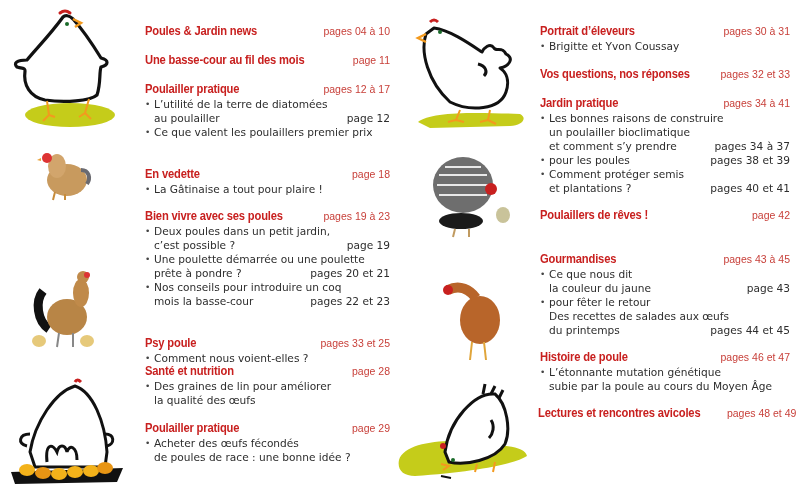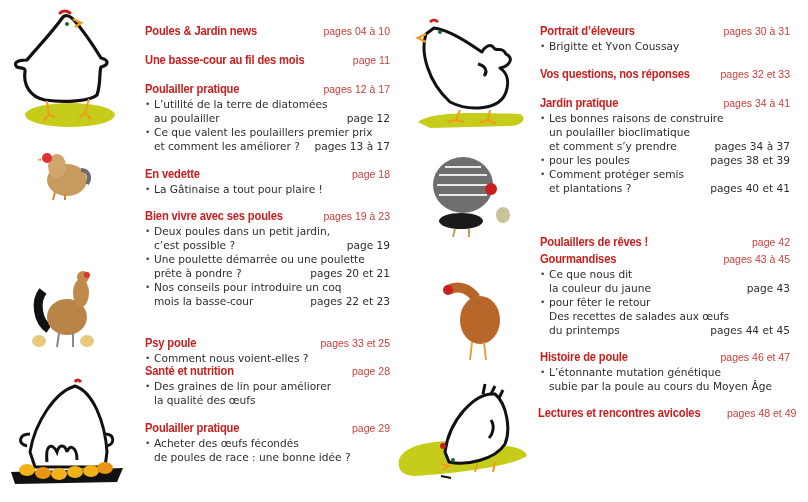--- a/index.html
+++ b/index.html
@@ -98,24 +98,20 @@
         </div>
       <div class="line">
           <span>au poulailler</span>
           <span class="pg">page 12</span>
         </div>
     </div>
     <div class="item">
       <div class="line">
           <span>Ce que valent les poulaillers premier prix</span>
         </div>
-      <div class="line">
-          <span>et comment les améliorer ?</span>
-          <span class="pg">pages 13 à 17</span>
-        </div>
     </div>
   </div>
   <div class="section" style="top:166px">
     <div class="sec-head">
         <span class="sec-title">En vedette</span>
         <span class="sec-pages">page 18</span>
       </div>
     <div class="item">
       <div class="line">
           <span>La Gâtinaise a tout pour plaire !</span>
@@ -279,21 +275,21 @@
     <div class="item">
       <div class="line">
           <span>Comment protéger semis</span>
         </div>
       <div class="line">
           <span>et plantations ?</span>
           <span class="pg">pages 40 et 41</span>
         </div>
     </div>
   </div>
-  <div class="section" style="top:234px">
+  <div class="section" style="top:207px">
     <div class="sec-head">
         <span class="sec-title">Poulaillers de rêves !</span>
         <span class="sec-pages">page 42</span>
       </div>
   </div>
   <div class="section" style="top:251px">
     <div class="sec-head">
         <span class="sec-title">Gourmandises</span>
         <span class="sec-pages">pages 43 à 45</span>
       </div>

